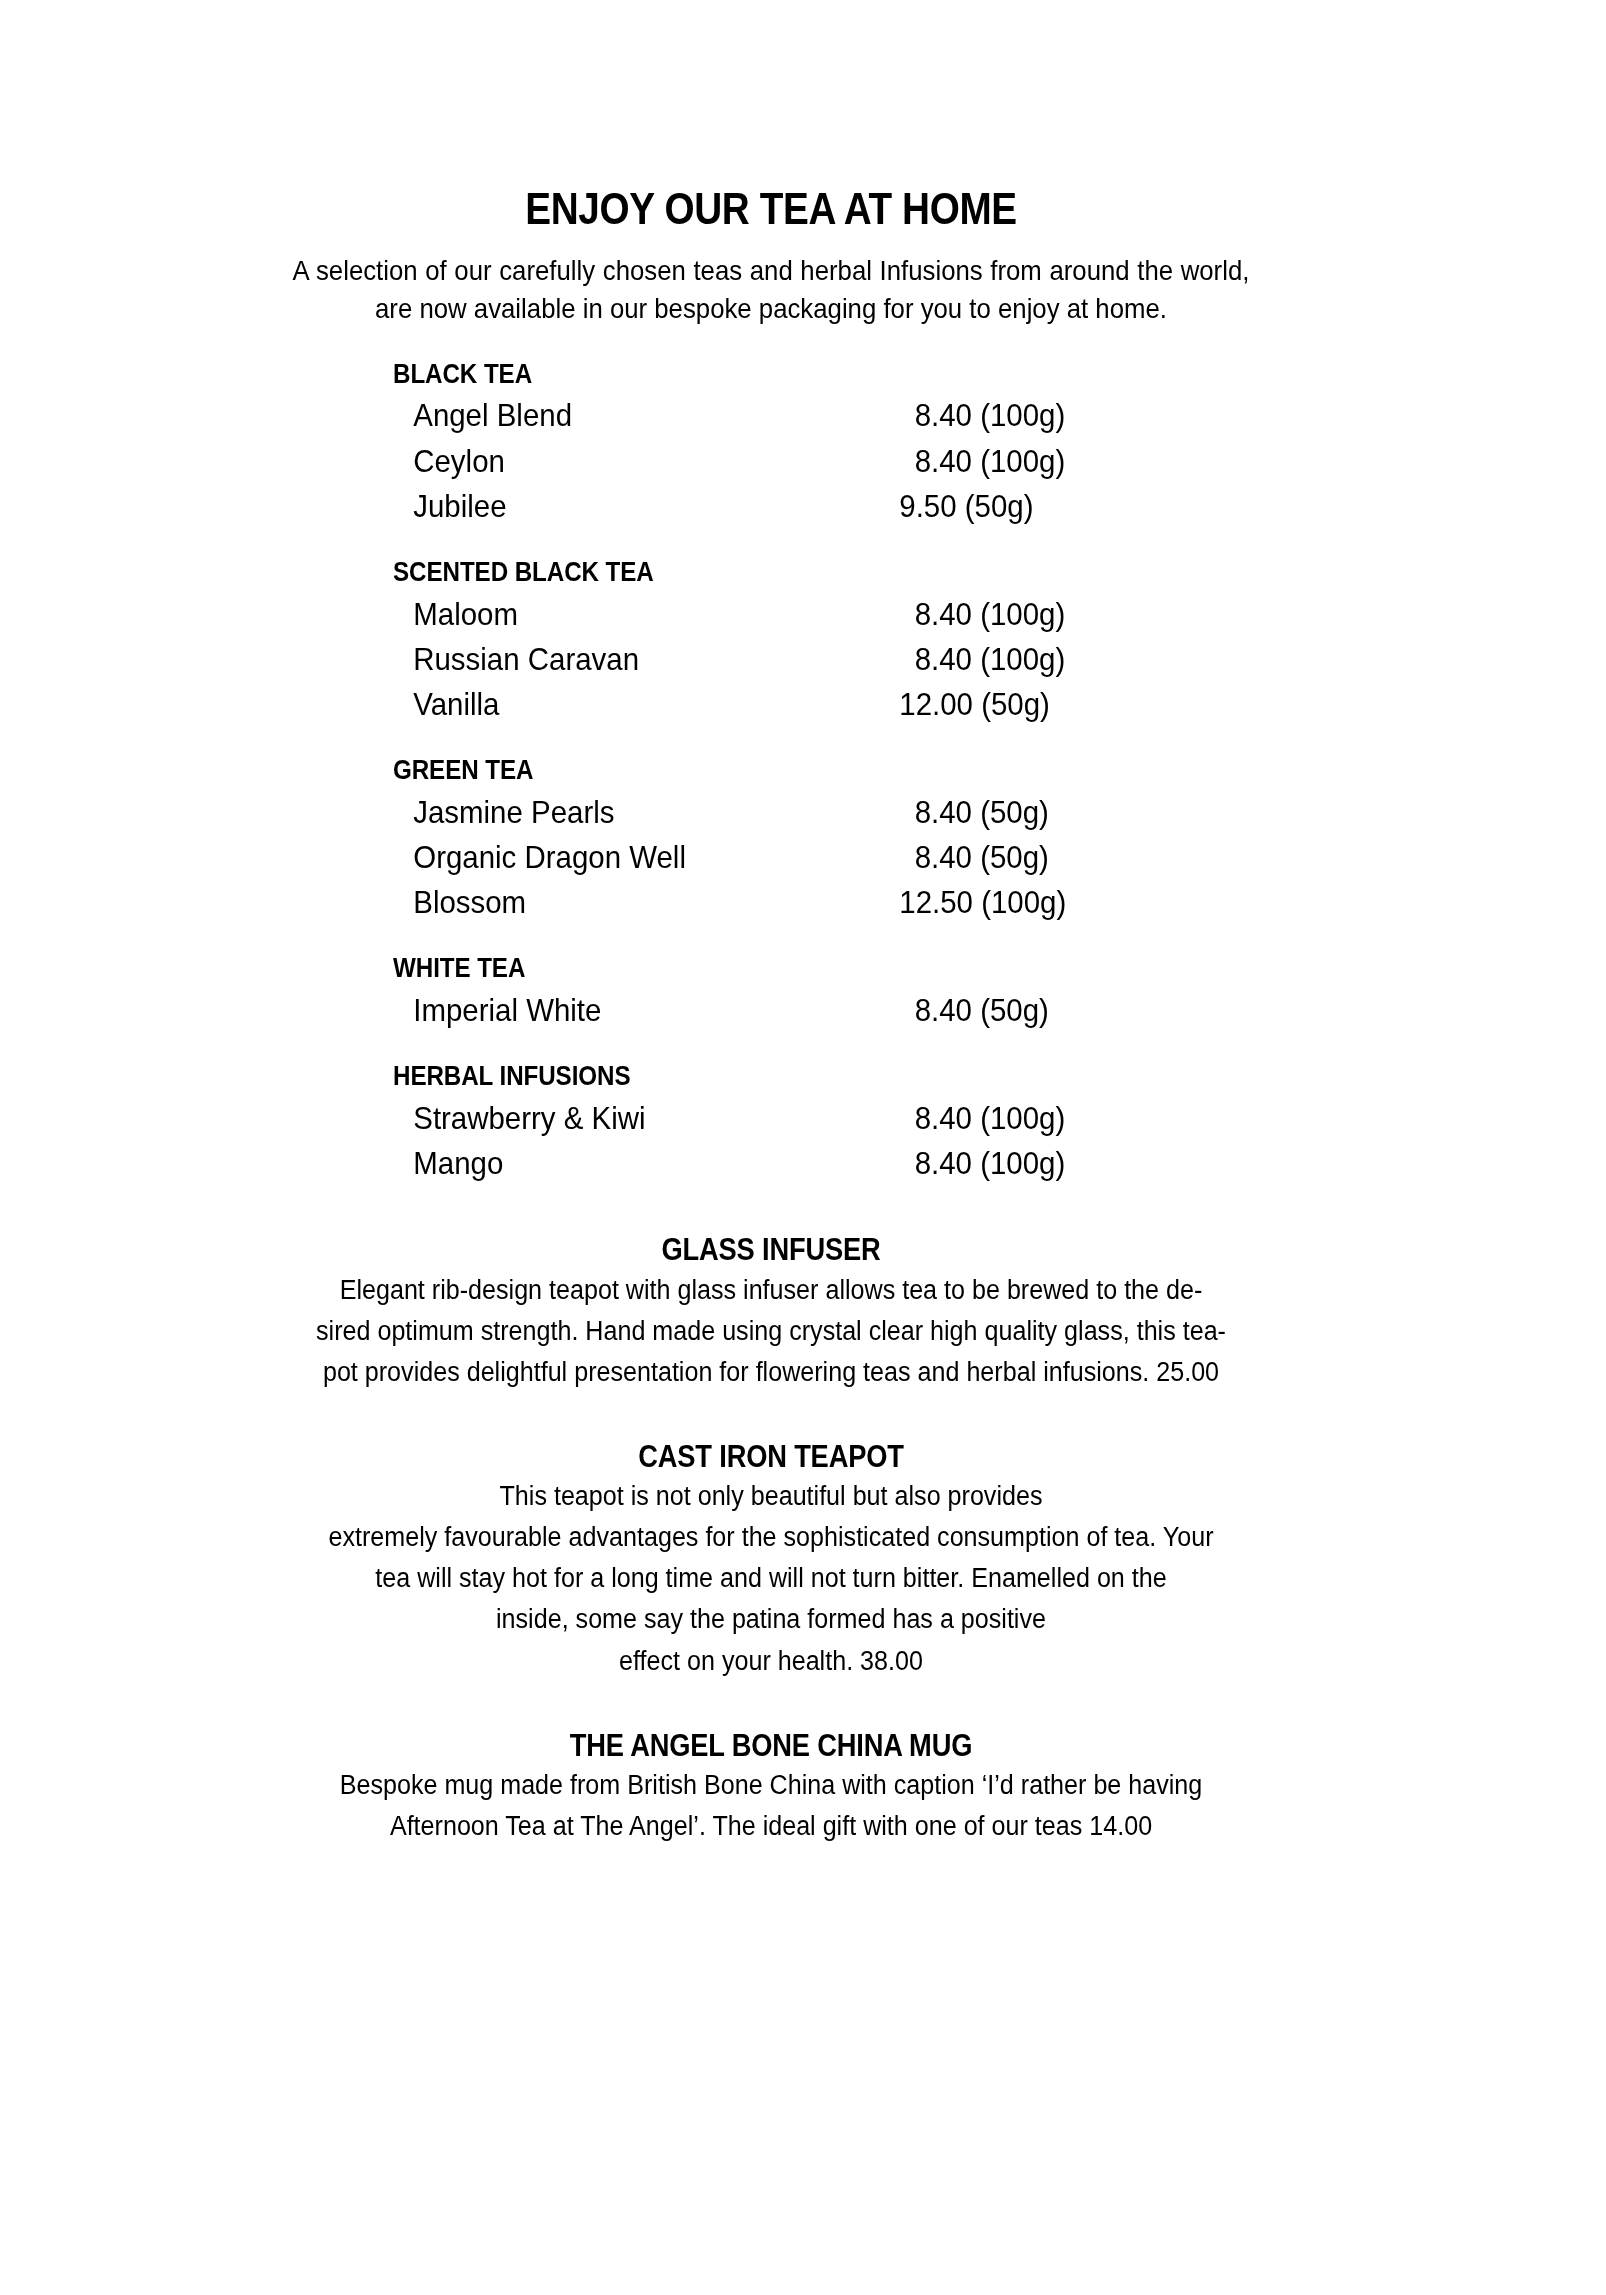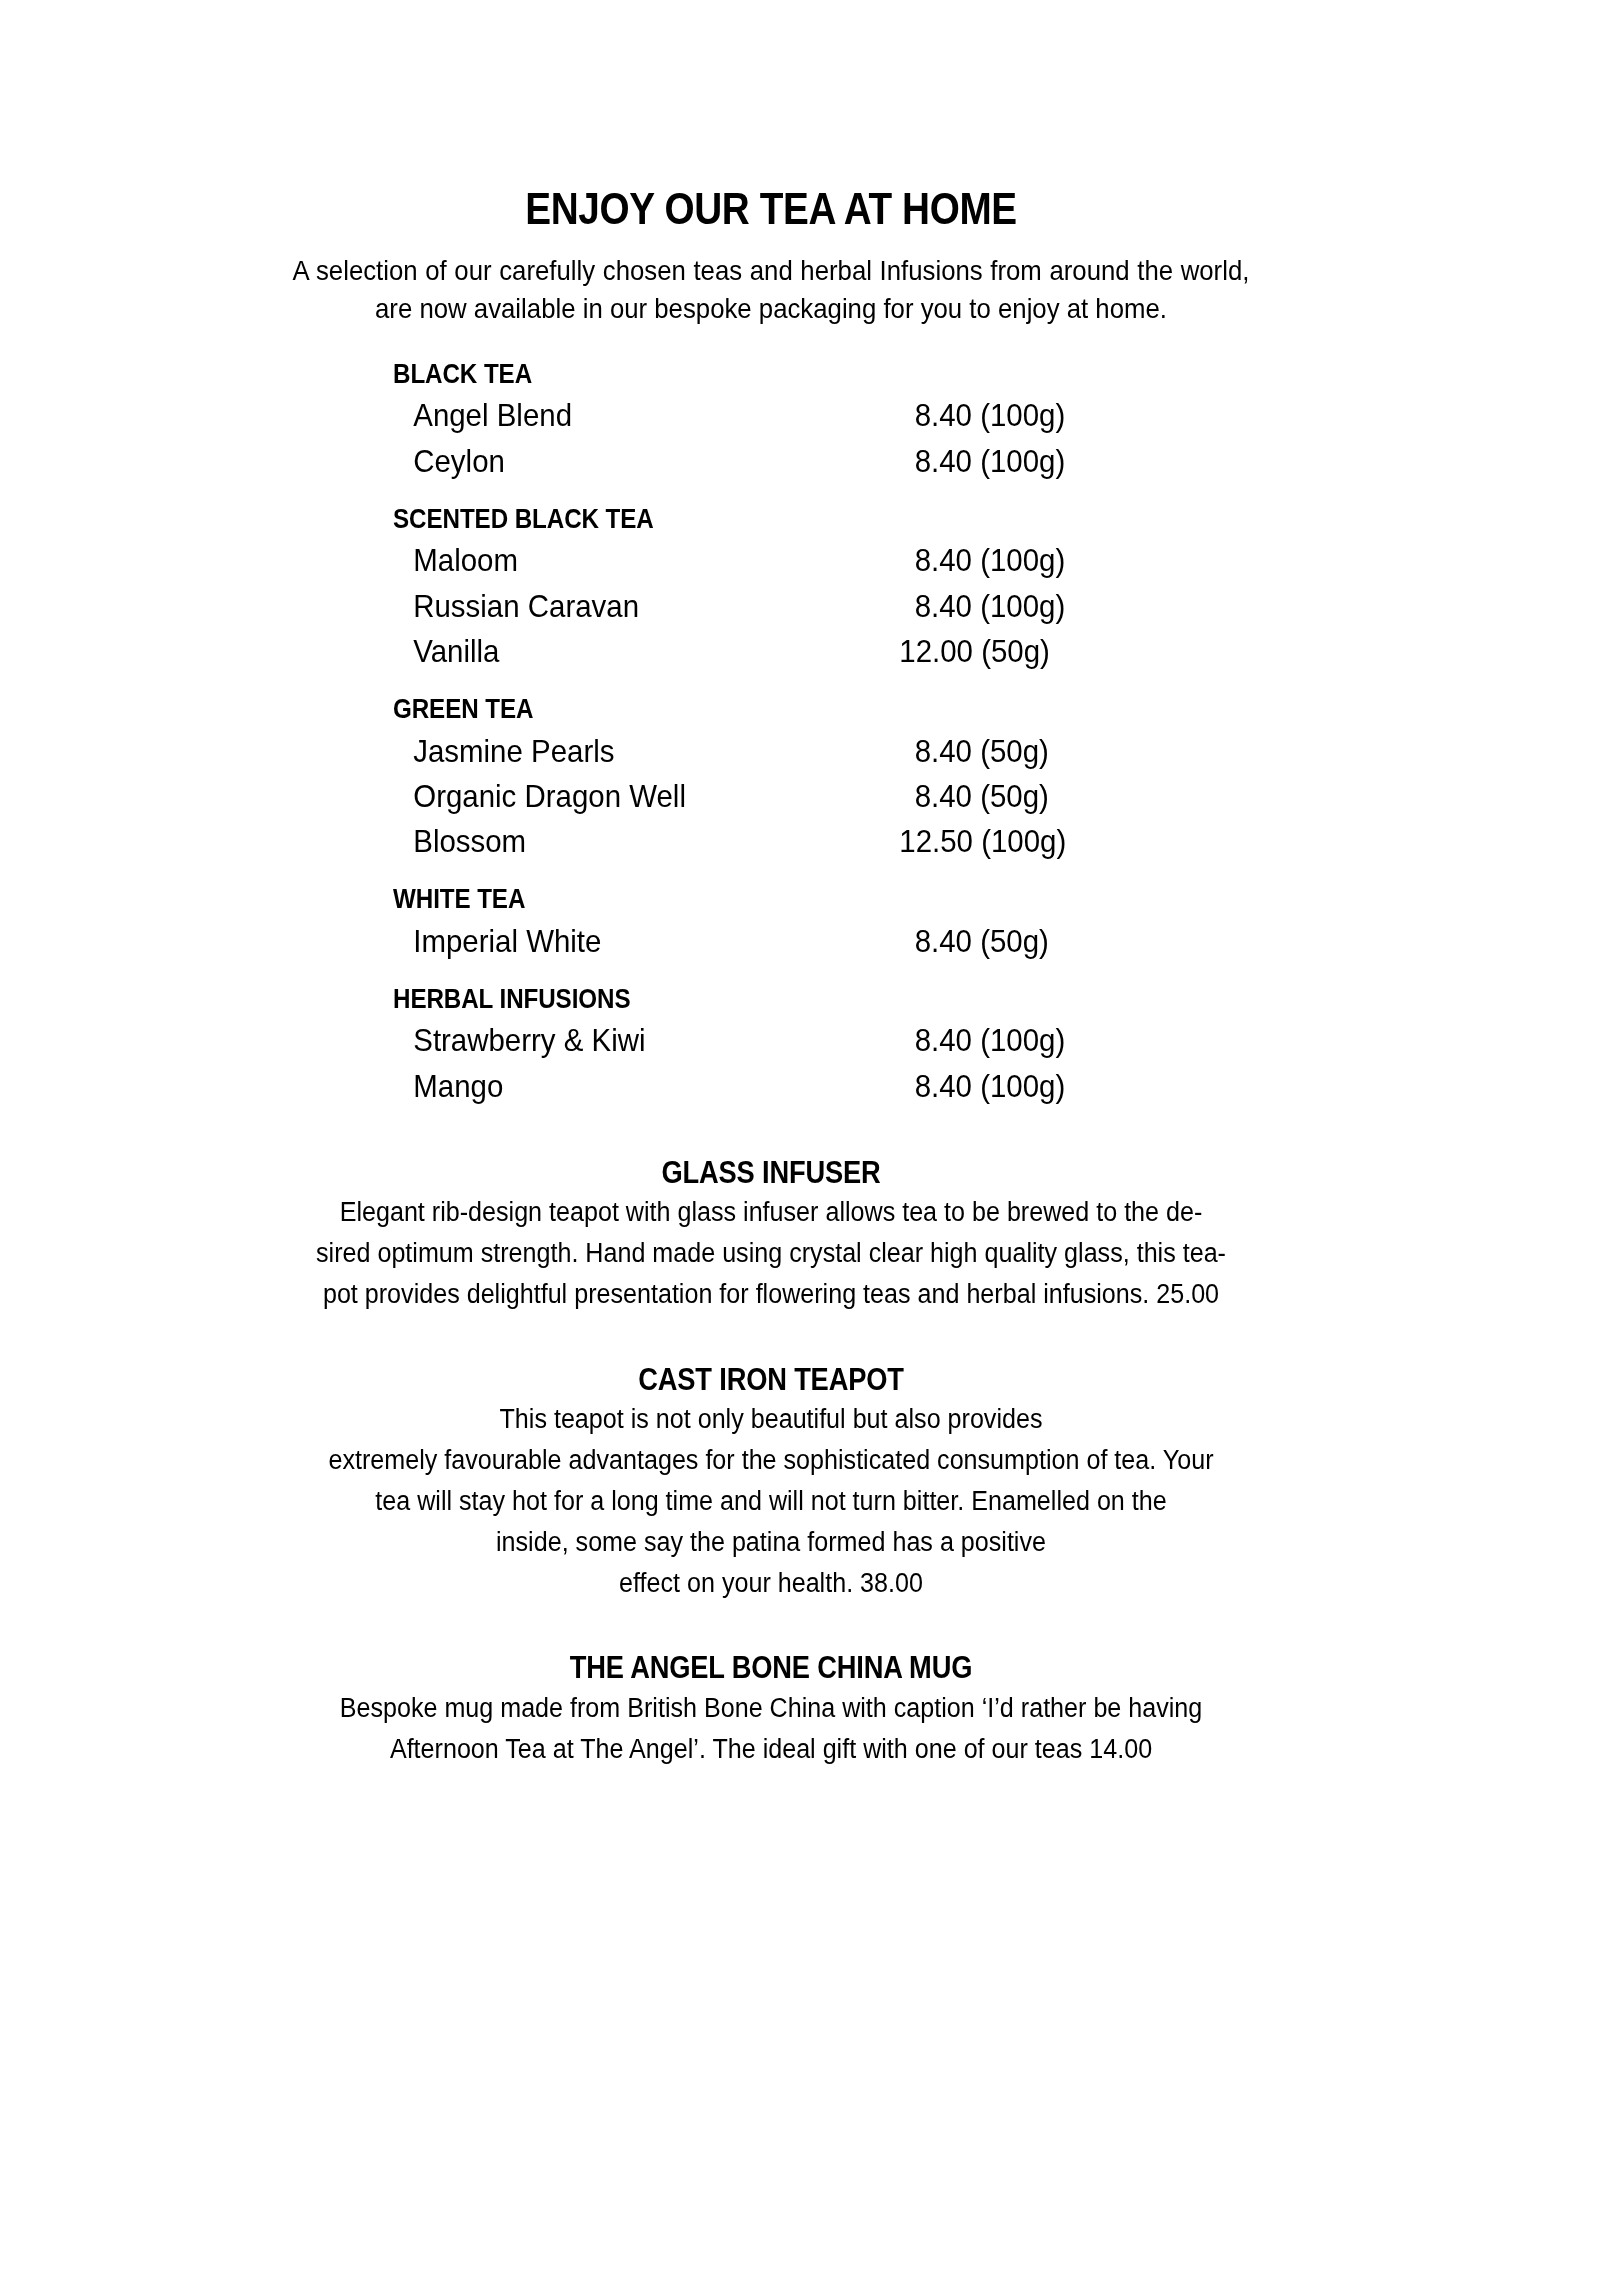--- a/index.html
+++ b/index.html
@@ -60,21 +60,21 @@
     margin: 0;
     padding: 0;
     padding-top: 29px;
     padding-left: 142px;
     list-style: none;
   }
   .menu-section {
     margin: 0;
     padding: 0;
   }
-  .menu-section + .menu-section { margin-top: 18px; }
+  .menu-section + .menu-section { margin-top: 26px; }
 
   .section-heading {
     margin: 0 0 3.2px 0;
     font-size: 27.5px;
     font-weight: 700;
     letter-spacing: -0.1px;
     line-height: 1.22;
     transform: scaleX(0.88);
     transform-origin: left top;
   }
@@ -136,20 +136,24 @@
         <div class="menu-section">
           <div class="section-heading">BLACK TEA</div>
           <div class="menu-row">
             <span class="item-name">Angel Blend</span>
             <span class="item-price">8.40 (100g)</span>
           </div>
           <div class="menu-row">
             <span class="item-name">Ceylon</span>
             <span class="item-price">8.40 (100g)</span>
           </div>
+          <div class="menu-row">
+            <span class="item-name">Jubilee</span>
+            <span class="item-price shift-left">9.50 (50g)</span>
+          </div>
         </div>
         <div class="menu-section">
           <div class="section-heading">SCENTED BLACK TEA</div>
           <div class="menu-row">
             <span class="item-name">Maloom</span>
             <span class="item-price">8.40 (100g)</span>
           </div>
           <div class="menu-row">
             <span class="item-name">Russian Caravan</span>
             <span class="item-price">8.40 (100g)</span>

